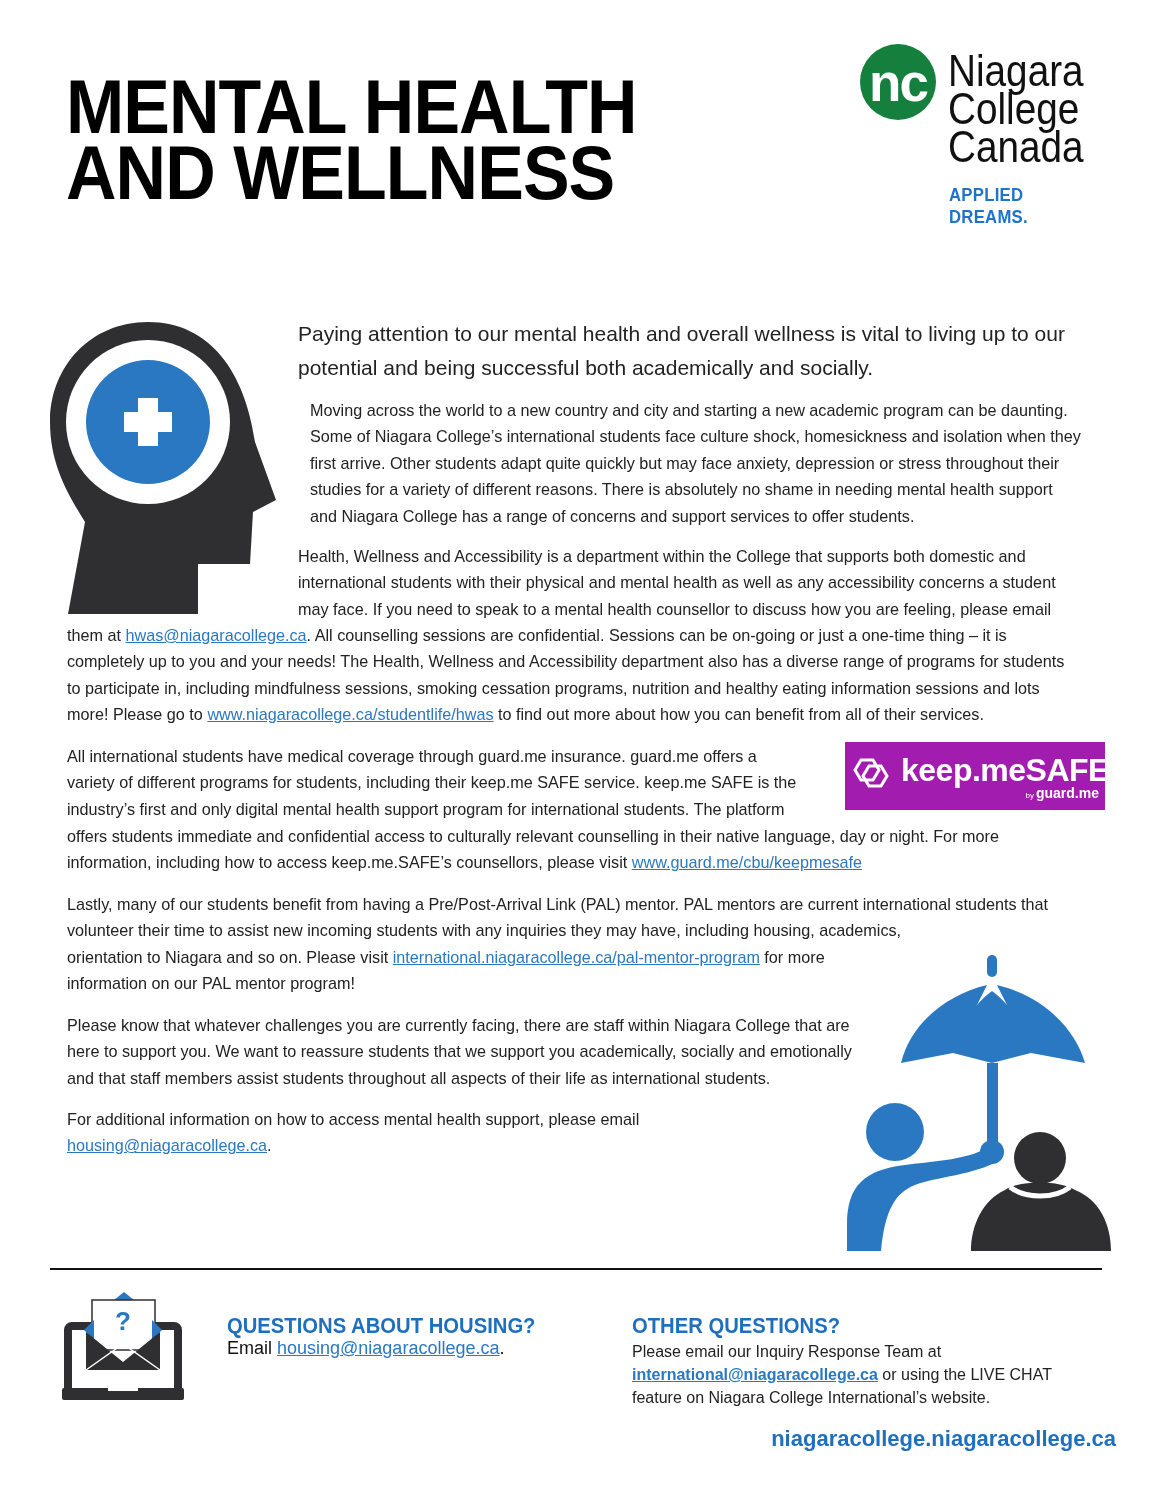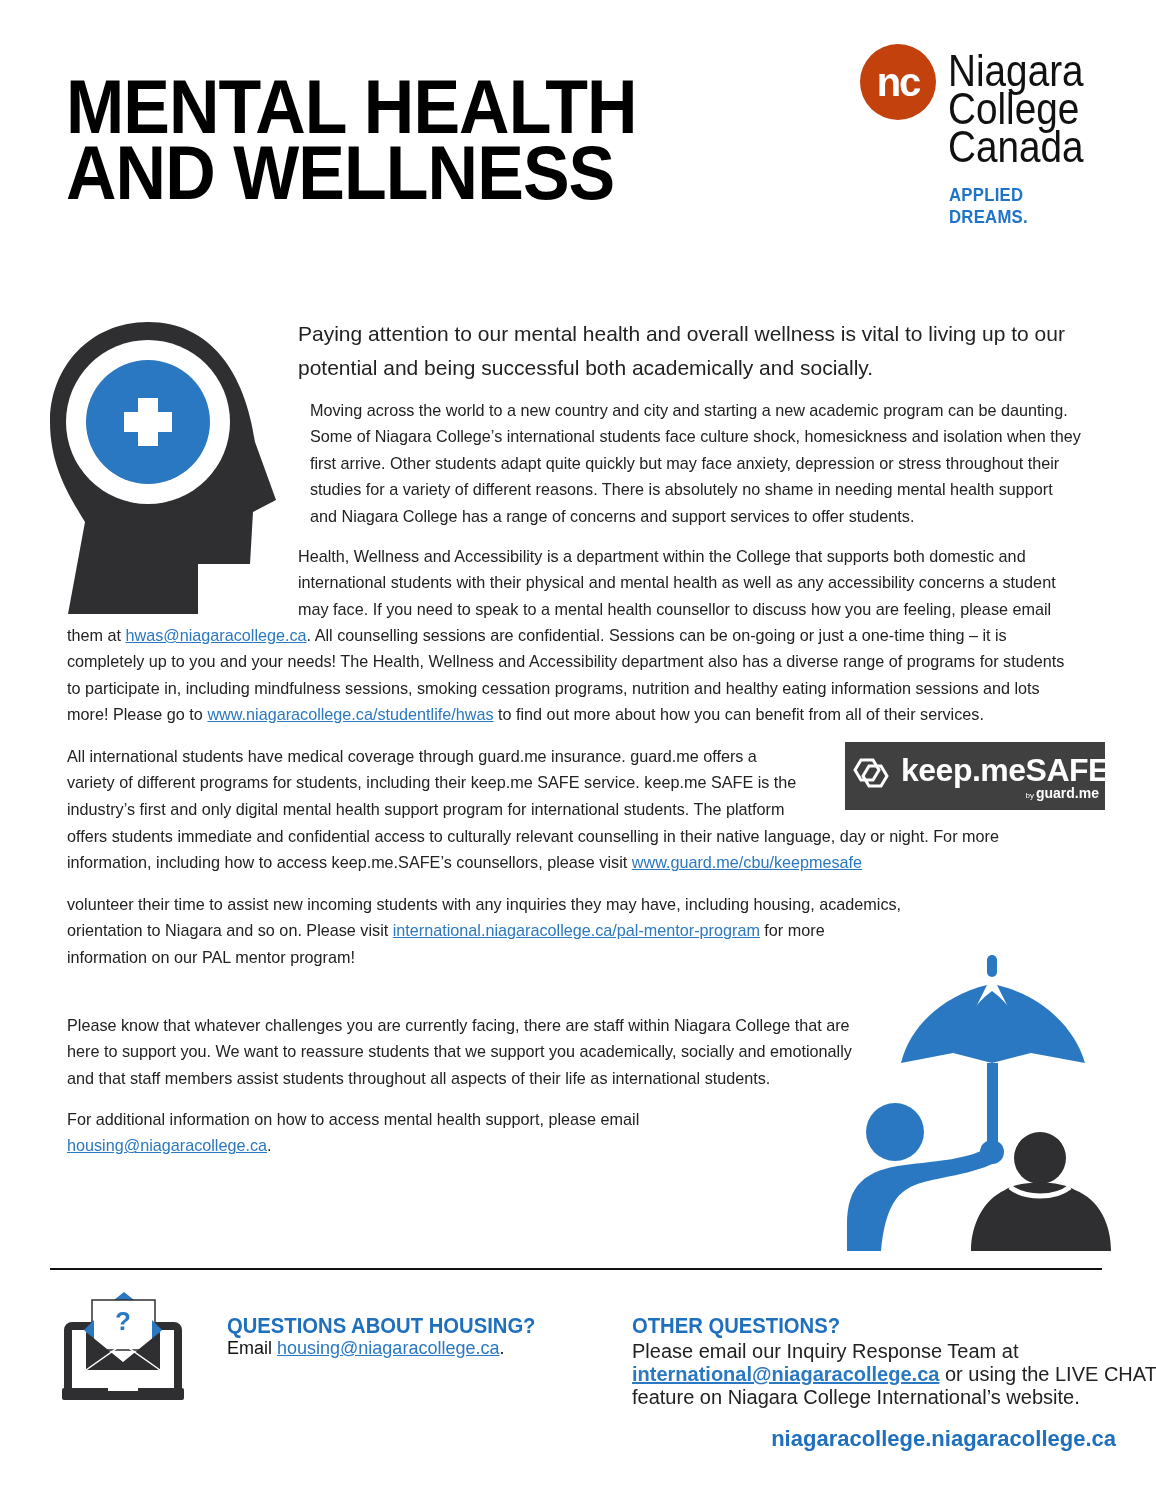--- a/index.html
+++ b/index.html
@@ -11,21 +11,21 @@
       position: absolute; left: 66px; top: 74px;
       font-family: "Liberation Sans", sans-serif; font-weight: 700;
       font-size: 76px; line-height: 66px; letter-spacing: -1px;
       color: #000; transform: scaleX(0.92); transform-origin: left top;
     }
     .title span { display: block; }
 
     .logo { position: absolute; left: 860px; top: 44px; width: 260px; height: 170px; }
     .logo-circle {
       position: absolute; left: 0; top: 0; width: 76px; height: 76px; border-radius: 50%;
-      background: #c2410c; color: #fff; font-weight: 700; font-size: 40px;
+      background: #15803d; color: #fff; font-weight: 700; font-size: 53px;
       display: flex; align-items: center; justify-content: center; letter-spacing: -2px;
     }
     .logo-words {
       position: absolute; left: 88px; top: 8px; font-size: 44px; line-height: 38px;
       color: #111; transform: scaleX(0.88); transform-origin: left top;
     }
     .logo-words span { display: block; }
     .logo-tag {
       position: absolute; left: 89px; top: 140px; font-weight: 700; font-size: 19px;
       color: #1f73c8; transform: scaleX(0.88); transform-origin: left top; letter-spacing: 0.3px;
@@ -46,21 +46,21 @@
     .p2b { position: absolute; left: 67px; top: 622px; width: 1045px; }
     .p3a { position: absolute; left: 67px; top: 743px; width: 770px; }
     .p3b { position: absolute; left: 67px; top: 823px; width: 1045px; }
     .p4 { position: absolute; left: 67px; top: 891px; width: 1045px; }
     .p5 { position: absolute; left: 67px; top: 1012px; width: 830px; }
     .p6 { position: absolute; left: 67px; top: 1106px; width: 650px; }
     .line { display: block; white-space: nowrap; }
 
     .keepme {
       position: absolute; left: 845px; top: 742px; width: 260px; height: 68px;
-      background: #404040; color: #fff;
+      background: #a21caf; color: #fff;
     }
     .keepme-icon { position: absolute; left: 8px; top: 14px; width: 40px; height: 34px; }
     .keepme-name {
       position: absolute; left: 56px; top: 10px; font-weight: 700; font-size: 32px; line-height: 36px;
       letter-spacing: -0.5px;
     }
     .keepme-by {
       position: absolute; right: 6px; top: 43px; font-size: 14px; font-weight: 700;
     }
     .keepme-by small { font-size: 8px; font-weight: 400; margin-right: 2px; }
@@ -71,21 +71,21 @@
 
     .mail-icon { position: absolute; left: 62px; top: 1290px; width: 124px; height: 112px; }
 
     .q-title {
       position: absolute; font-weight: 700; font-size: 22px; color: #1f6fbf;
       transform: scaleX(0.92); transform-origin: left top;
     }
     .q1-title { left: 227px; top: 1313px; }
     .q1-body { position: absolute; left: 227px; top: 1338px; font-size: 18px; color: #111; text-align: right; }
     .q2-title { left: 632px; top: 1313px; }
-    .q2-body { position: absolute; left: 632px; top: 1340px; width: 470px; font-size: 20px; line-height: 23px; color: #222; }
+    .q2-body { position: absolute; left: 632px; top: 1340px; width: 470px; font-size: 16px; line-height: 23px; color: #222; }
     .q2-body a { font-weight: 700; }
     .site-url {
       position: absolute; right: 40px; top: 1426px; font-weight: 700; font-size: 22px; color: #1f6fbf;
     }
   </style>
 </head>
 <body>
 
 <h1 class="title">
   <span>MENTAL HEALTH</span>
@@ -145,20 +145,21 @@
 <div class="keepme">
   <svg class="keepme-icon" viewBox="0 0 40 34">
     <polygon points="8,4 20,4 26,14 20,24 8,24 2,14" fill="none" stroke="#fff" stroke-width="3"></polygon>
     <polygon points="16,10 28,10 34,20 28,30 16,30 10,20" fill="none" stroke="#fff" stroke-width="3"></polygon>
   </svg>
   <div class="keepme-name">keep.meSAFE</div>
   <div class="keepme-by"><small>by</small><span>guard.me</span></div>
 </div>
 
 <div class="body-text p4">
+  <span class="line">Lastly, many of our students benefit from having a Pre/Post-Arrival Link (PAL) mentor. PAL mentors are current international students that</span>
   <span class="line">volunteer their time to assist new incoming students with any inquiries they may have, including housing, academics,</span>
   <span class="line"><span>orientation to Niagara and so on. Please visit </span><a>international.niagaracollege.ca/pal-mentor-program</a><span> for more</span></span>
   <span class="line">information on our PAL mentor program!</span>
 </div>
 
 <div class="body-text p5">
   <span class="line">Please know that whatever challenges you are currently facing, there are staff within Niagara College that are</span>
   <span class="line">here to support you. We want to reassure students that we support you academically, socially and emotionally</span>
   <span class="line">and that staff members assist students throughout all aspects of their life as international students.</span>
 </div>

